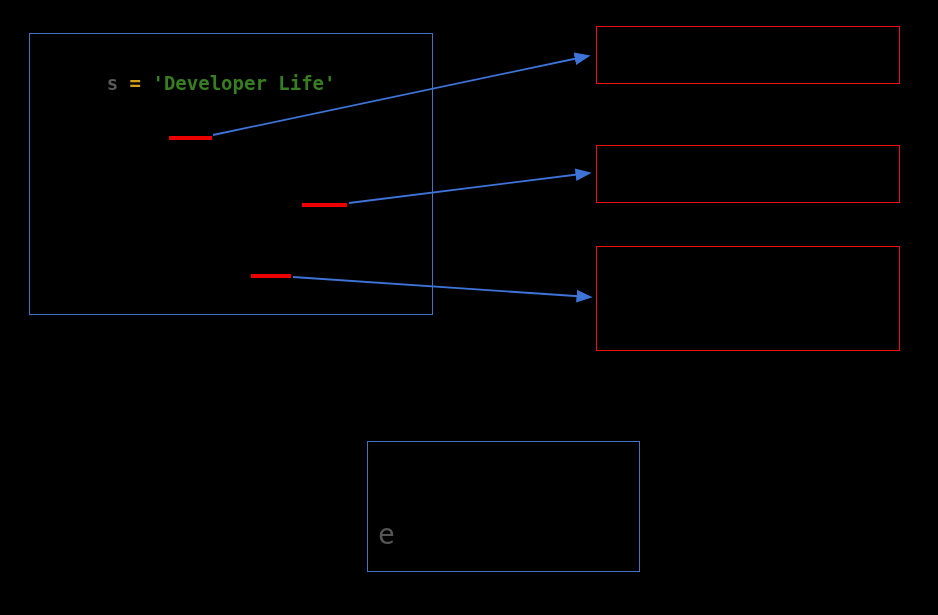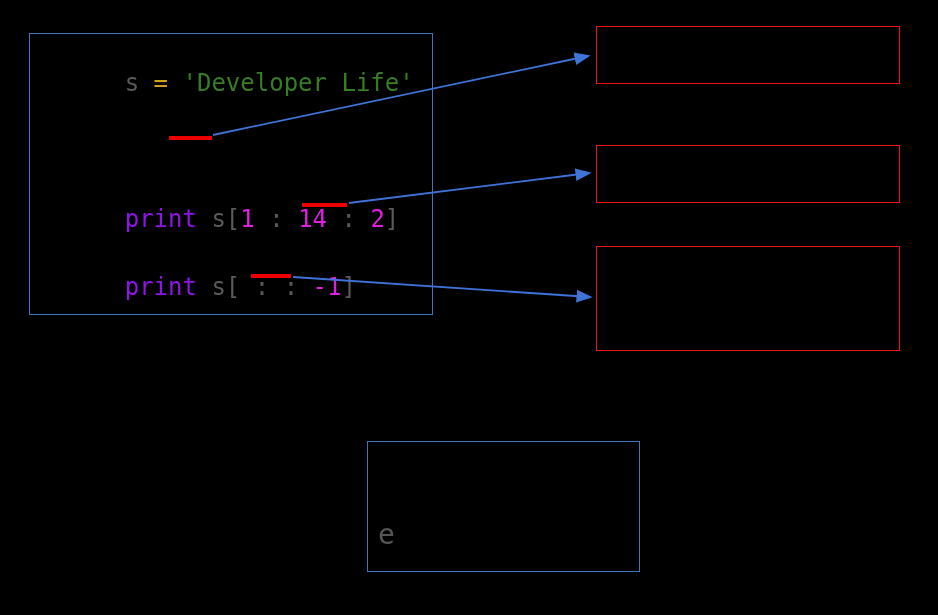--- a/index.html
+++ b/index.html
@@ -19,23 +19,23 @@
   .code-box {
     position: absolute;
     left: 29px; top: 33px;
     width: 404px; height: 282px;
     border: 1.5px solid var(--box-blue, #4472c4);
     box-sizing: border-box;
   }
   .code-line {
     position: absolute;
     left: 8px;                 
-    font-size: 24px;
+    font-size: 19px;
     line-height: 28px;
-    font-weight: normal;
+    font-weight: bold;
     white-space: pre;
     letter-spacing: 0;
     color: var(--code-gray, #5a5a5a);
   }
   .code-line-1 { top: 7px;  }   
   .code-line-2 { top: 75px; }
   .code-line-3 { top: 143px;}
   .code-line-4 { top: 211px;}
   .tok-gray    { color: var(--code-gray,   #5a5a5a); }
   .tok-gold    { color: var(--code-gold,   #d4a017); }
@@ -90,27 +90,21 @@
 
 <div id="canvas">
 
   <div class="code-box">
 
     <div class="code-line code-line-1">
       <span class="tok-gray">s </span><span class="tok-gold">=</span><span class="tok-gray"> </span><span class="tok-green">'Developer Life'</span>
     </div>
 
 
-    <div class="code-line code-line-3">
-      <span class="tok-purple">print</span><span class="tok-gray"> s[</span><span class="tok-magenta">1</span><span class="tok-gray"> : </span><span class="tok-magenta">14</span><span class="tok-gray"> : </span><span class="tok-magenta">2</span><span class="tok-gray">]</span>
-    </div>
 
-    <div class="code-line code-line-4">
-      <span class="tok-purple">print</span><span class="tok-gray"> s[ : : </span><span class="tok-magenta">-1</span><span class="tok-gray">]</span>
-    </div>
 
   </div>
 
   <div class="underline underline-1"></div>
   <div class="underline underline-2"></div>
   <div class="underline underline-3"></div>
 
   <svg id="arrows" width="938" height="615" viewBox="0 0 938 615">
     <defs>
       <marker id="arrowhead" markerWidth="9" markerHeight="8" refX="7.5" refY="4" orient="auto">

